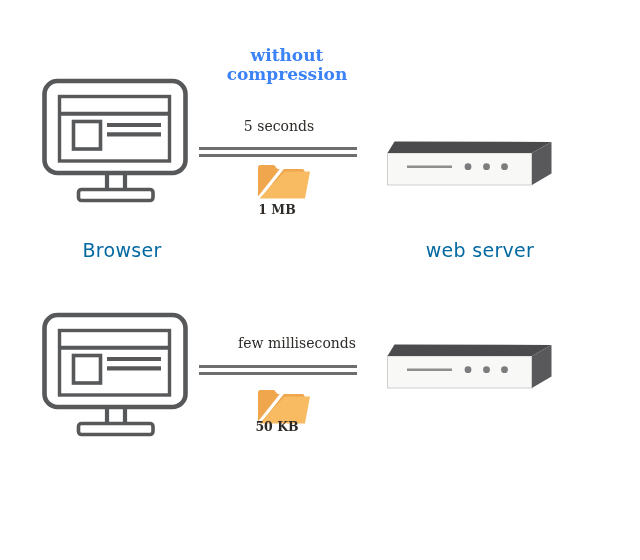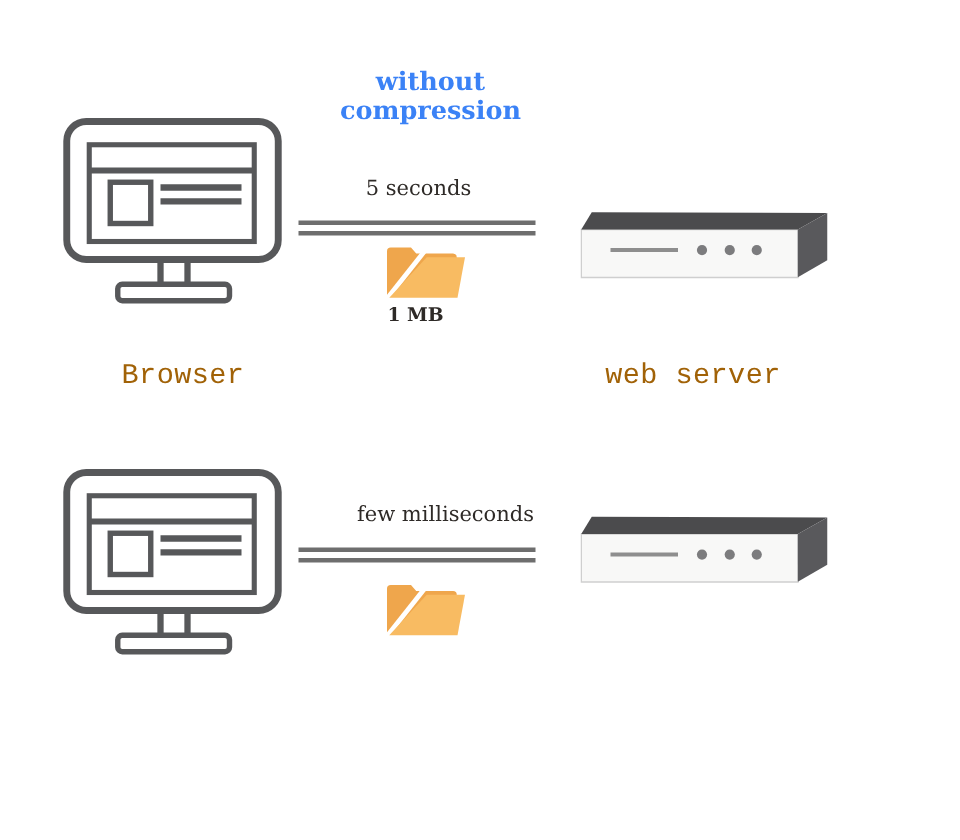--- a/index.html
+++ b/index.html
@@ -5,21 +5,21 @@
   html,body{margin:0;padding:0;background:#ffffff;}
   #stage{position:relative;width:640px;height:560px;background:#ffffff;overflow:hidden;
          font-family:"DejaVu Sans","Liberation Sans",sans-serif;}
   .abs{position:absolute;}
   .section-title{font-family:"DejaVu Serif","Liberation Serif",serif;font-weight:700;
                  font-size:17px;color:#3b82f6;text-align:center;line-height:1.1;}
   .link-label{font-family:"DejaVu Serif","Liberation Serif",serif;font-weight:400;
               font-size:14px;color:#2e2a27;text-align:center;line-height:1.1;}
   .size-label{font-family:"DejaVu Serif","Liberation Serif",serif;font-weight:700;
               font-size:12.5px;color:#2e2a27;text-align:center;line-height:1.1;}
-  .node-label{font-size:19px;color:#a16207;text-align:center;letter-spacing:0.3px;line-height:1.1;font-family:Liberation Mono, monospace;}
+  .node-label{font-size:19px;color:#0369a1;text-align:center;letter-spacing:0.3px;line-height:1.1;}
   .wire{position:absolute;left:199px;width:158px;height:3px;background:#6e6e6e;}
 </style>
 </head>
 <body>
 
 <div id="stage">
 
   <div class="abs section-title" style="left:198px;top:46px;width:178px;">without compression</div>
 
   <svg class="abs" style="left:40px;top:78px;" width="148" height="126" viewBox="0 0 148 126">
@@ -53,21 +53,21 @@
     <rect x="0.5" y="14" width="144.5" height="32" fill="#f8f8f7" stroke="#cfcfcf" stroke-width="1"></rect>
     <polygon points="0.5,14 7.5,2.5 164.5,3 144.9,14" fill="#4b4b4d"></polygon>
     <polygon points="144.9,14 164.5,3 164.5,34.5 144.9,45.9" fill="#59595c"></polygon>
     <line x1="20" y1="27.7" x2="65" y2="27.7" stroke="#8e8e8e" stroke-width="2.6"></line>
     <circle cx="81" cy="27.7" r="3.4" fill="#7c7c7e"></circle>
     <circle cx="99.5" cy="27.7" r="3.4" fill="#7c7c7e"></circle>
     <circle cx="117.5" cy="27.7" r="3.4" fill="#7c7c7e"></circle>
   </svg>
 
   <div class="abs node-label" style="left:49px;top:240px;width:146px;">Browser</div>
-  <div class="abs node-label" style="left:389px;top:240px;width:146px;">web server</div>
+  <div class="abs node-label" style="left:407px;top:240px;width:146px;">web server</div>
 
 
   <svg class="abs" style="left:40px;top:312px;" width="148" height="126" viewBox="0 0 148 126">
     <g fill="none" stroke="#57585a">
       <rect x="4.5" y="3" width="141" height="92" rx="13" stroke-width="4.6" fill="#ffffff"></rect>
       <rect x="19.5" y="18.5" width="110" height="64.5" stroke-width="3.4"></rect>
       <line x1="19.5" y1="35.7" x2="129.5" y2="35.7" stroke-width="4"></line>
       <rect x="33.5" y="43.5" width="27" height="27.5" stroke-width="3.6"></rect>
       <line x1="67" y1="47" x2="121" y2="47" stroke-width="4.2"></line>
       <line x1="67" y1="56.3" x2="121" y2="56.3" stroke-width="4.2"></line>
@@ -81,20 +81,21 @@
 
   <div class="wire" style="top:365px;"></div>
   <div class="wire" style="top:372px;"></div>
 
   <svg class="abs" style="left:255px;top:386px;" width="56" height="40" viewBox="0 0 56 40">
     <path d="M 3,37 L 3,6.5 Q 3,4 5.5,4 L 19,4 L 22.5,8 L 47,8 Q 49.5,8 49.5,10.5 L 49.5,37 Z" fill="#efa64c"></path>
     <line x1="1.5" y1="40" x2="28" y2="6.5" stroke="#ffffff" stroke-width="3.2"></line>
     <polygon points="29.5,10.5 55,10.5 50,37.5 4.5,37.5" fill="#f8bb62"></polygon>
   </svg>
 
+  <div class="abs size-label" style="left:204px;top:420px;width:146px;">50 KB</div>
 
   <svg class="abs" style="left:387px;top:342px;" width="165" height="47" viewBox="0 0 165 47">
     <rect x="0.5" y="14" width="144.5" height="32" fill="#f8f8f7" stroke="#cfcfcf" stroke-width="1"></rect>
     <polygon points="0.5,14 7.5,2.5 164.5,3 144.9,14" fill="#4b4b4d"></polygon>
     <polygon points="144.9,14 164.5,3 164.5,34.5 144.9,45.9" fill="#59595c"></polygon>
     <line x1="20" y1="27.7" x2="65" y2="27.7" stroke="#8e8e8e" stroke-width="2.6"></line>
     <circle cx="81" cy="27.7" r="3.4" fill="#7c7c7e"></circle>
     <circle cx="99.5" cy="27.7" r="3.4" fill="#7c7c7e"></circle>
     <circle cx="117.5" cy="27.7" r="3.4" fill="#7c7c7e"></circle>
   </svg>

